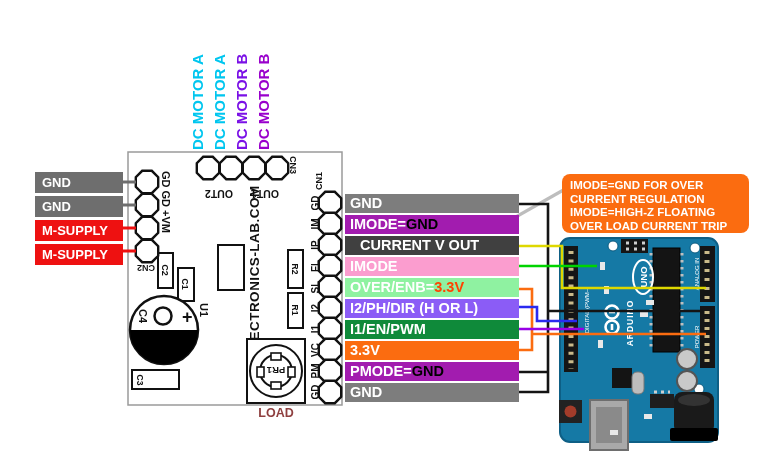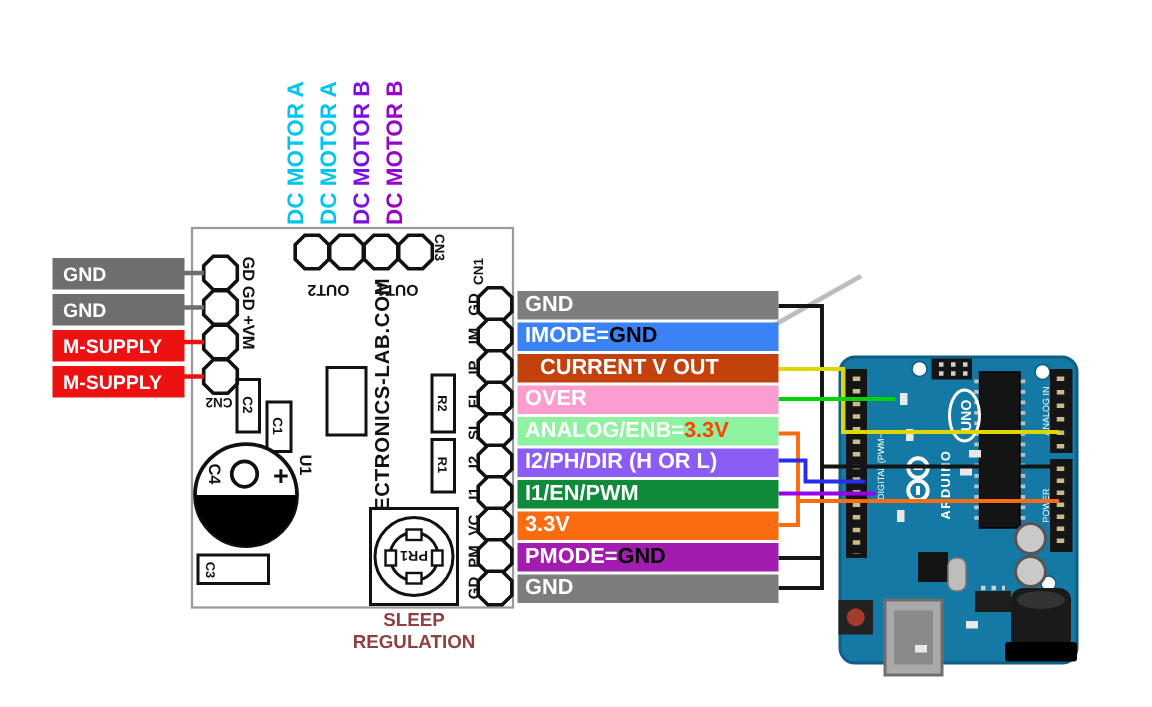--- a/index.html
+++ b/index.html
@@ -212,38 +212,43 @@
   <div class="motor-label" style="left: 232px; color: rgb(122, 16, 230);">DC MOTOR B</div>
   <div class="motor-label" style="left: 254px; color: rgb(153, 0, 204);">DC MOTOR B</div>
 
   <div class="side-label" style="top: 172px; background-color: rgb(110, 110, 110);">GND</div>
   <div class="side-label" style="top: 196px; background-color: rgb(110, 110, 110);">GND</div>
   <div class="side-label" style="top: 220px; background-color: rgb(238, 17, 17);">M-SUPPLY</div>
   <div class="side-label" style="top: 244px; background-color: rgb(238, 17, 17);">M-SUPPLY</div>
 
   <div class="pinrow" style="top: 194px; background-color: rgb(125, 125, 125);">
     <span>GND</span><span class="accent" style="color: rgb(0, 0, 0);"></span></div>
-  <div class="pinrow" style="top: 215px; background-color: #3b82f6;">
+  <div class="pinrow" style="top: 215px; background-color: #a21caf;">
     <span>IMODE=</span><span class="accent" style="color: rgb(0, 0, 0);">GND</span></div>
-  <div class="pinrow" style="top: 236px; background-color: #c2410c; padding-left: 15px;">
+  <div class="pinrow" style="top: 236px; background-color: #404040; padding-left: 15px;">
     <span>CURRENT V OUT</span><span class="accent" style="color: rgb(0, 0, 0);"></span></div>
   <div class="pinrow" style="top: 257px; background-color: rgb(251, 157, 207);">
-    <span>OVER</span><span class="accent" style="color: rgb(0, 0, 0);"></span></div>
+    <span>IMODE</span><span class="accent" style="color: rgb(0, 0, 0);"></span></div>
   <div class="pinrow" style="top: 278px; background-color: rgb(143, 242, 161);">
-    <span>ANALOG/ENB=</span><span class="accent" style="color: rgb(255, 68, 0);">3.3V</span></div>
+    <span>OVER/ENB=</span><span class="accent" style="color: rgb(255, 68, 0);">3.3V</span></div>
   <div class="pinrow" style="top: 299px; background-color: #8b5cf6;">
     <span>I2/PH/DIR (H OR L)</span><span class="accent" style="color: rgb(0, 0, 0);"></span></div>
   <div class="pinrow" style="top: 320px; background-color: rgb(15, 138, 58);">
     <span>I1/EN/PWM</span><span class="accent" style="color: rgb(0, 0, 0);"></span></div>
   <div class="pinrow" style="top: 341px; background-color: rgb(251, 108, 16);">
     <span>3.3V</span><span class="accent" style="color: rgb(0, 0, 0);"></span></div>
   <div class="pinrow" style="top: 362px; background-color: #a21caf;">
     <span>PMODE=</span><span class="accent" style="color: rgb(0, 0, 0);">GND</span></div>
   <div class="pinrow" style="top: 383px; background-color: rgb(125, 125, 125);">
     <span>GND</span><span class="accent" style="color: rgb(0, 0, 0);"></span></div>
 
+  <div id="note-box" style="background-color: rgb(251, 108, 16);">
+    <div>IMODE=GND FOR OVER</div>
+    <div>CURRENT REGULATION</div>
+    <div>IMODE=HIGH-Z FLOATING</div>
+    <div>OVER LOAD CURRENT TRIP</div>
+  </div>
 
   <div id="pot-caption">
-    <div>SLEEP</div>
-    <div>REGULATION</div>
+    <div>LOAD</div>
   </div>
 
 </div>
 
 </body></html>

